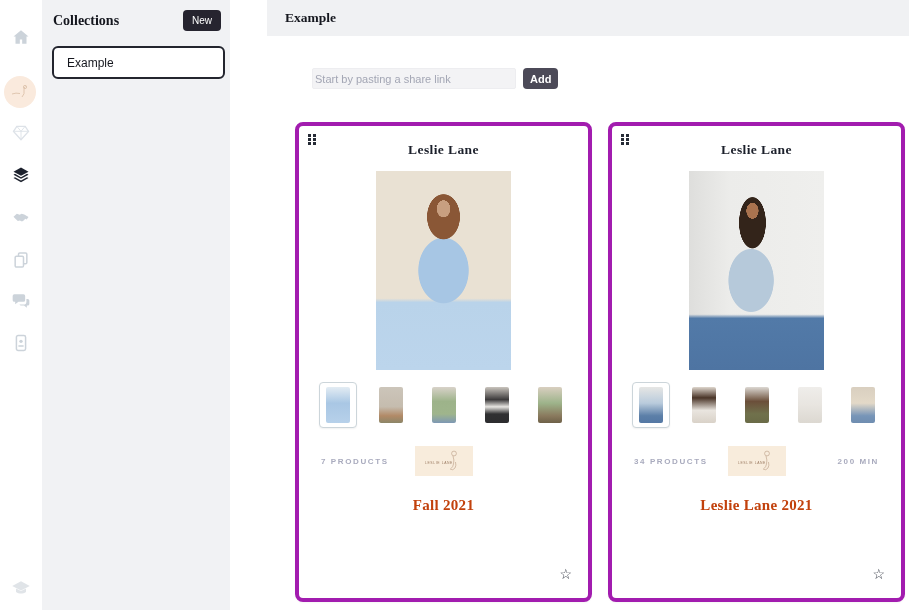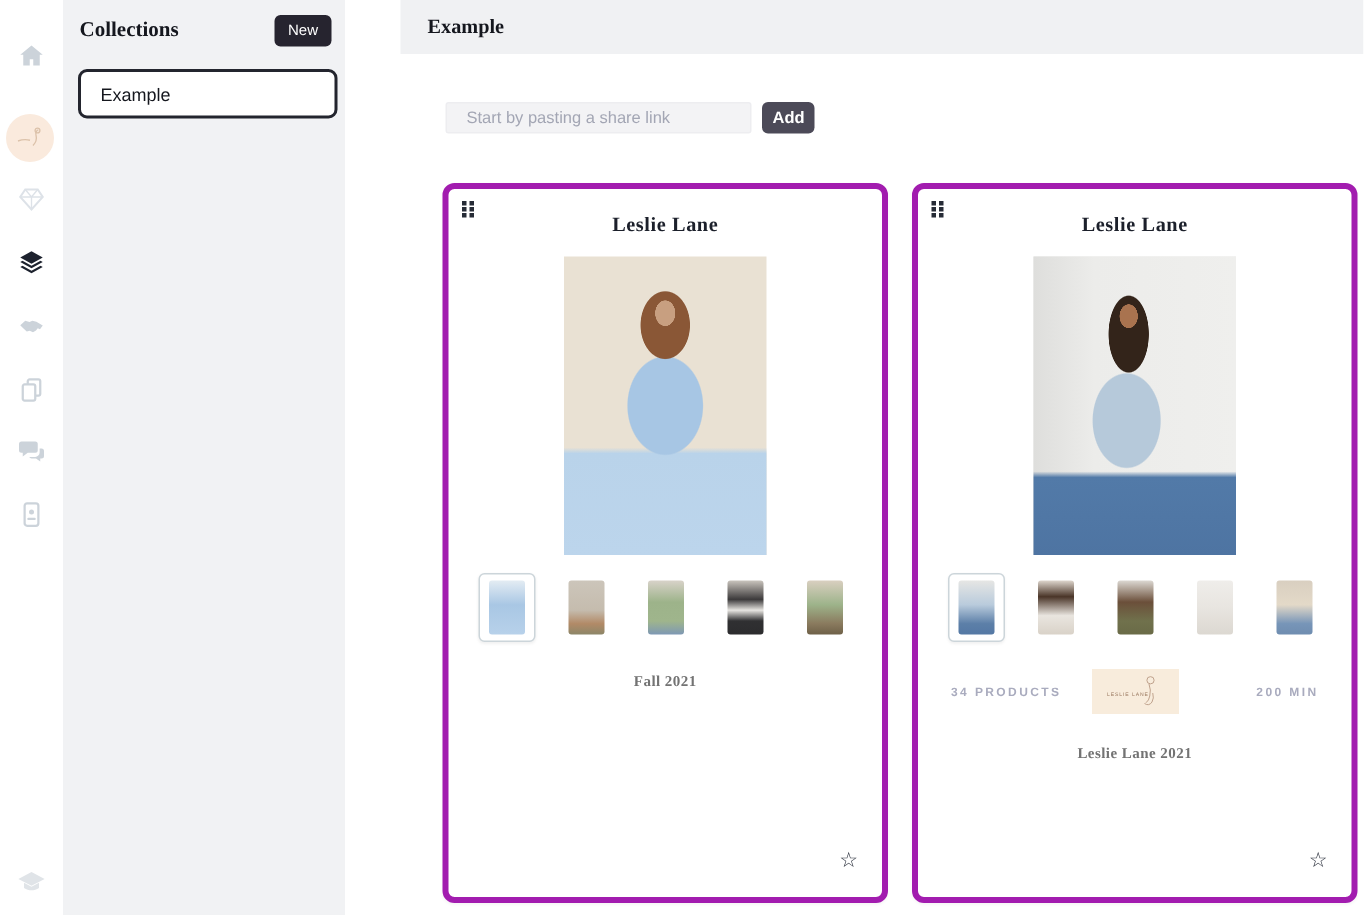--- a/index.html
+++ b/index.html
@@ -35,21 +35,21 @@
                      border:2px solid #23252e; border-radius:6px; display:flex; align-items:center;
                      padding-left:13px; font-size:12px; color:#15171e; cursor:pointer; }
 
   
   .main { position:absolute; left:267px; top:0; width:642px; height:610px; background:#fff; }
   .main-header { height:36px; background:#f0f1f3; display:flex; align-items:center; padding-left:18px; }
   .main-header-title { font-family:"Liberation Serif", serif; font-weight:bold; font-size:13.5px; color:#15171e; }
 
   .toolbar { position:absolute; left:30px; top:68px; display:flex; align-items:center; gap:7px; }
   .share-input { width:204px; height:21px; background:#f3f3f5; border:1px solid #ededf0; border-radius:2px;
-                 padding:0 13px; font-size:11px; color:#454a57; font-family:"Liberation Sans", sans-serif; }
+                 padding:0 2px; font-size:11px; color:#454a57; font-family:"Liberation Sans", sans-serif;margin-left:15px; }
   .share-input::placeholder { color:#a3a6b4; }
   .add-btn { height:21px; padding:0 7px; background:#4c4a58; color:#fff; font-size:11px; font-weight:bold;
              border:none; border-radius:4px; font-family:"Liberation Sans", sans-serif; cursor:pointer; }
 
   
   .cards { position:absolute; left:28px; top:122px; display:flex; gap:16px; }
   .card { width:297px; height:480px; background:#fff; border:4px solid #a21caf; border-radius:8px;
           position:relative; box-shadow:0 1px 2px rgba(20,22,30,0.04); }
   .drag-handle { position:absolute; left:9px; top:8px; display:grid; grid-template-columns:3px 3px;
                  grid-auto-rows:3px; column-gap:2px; row-gap:1px; cursor:grab; }
@@ -91,21 +91,21 @@
   .tB5 { background:linear-gradient(180deg,#d9cfc0 0%,#e3d9c8 45%,#7795b8 80%,#6f8db0 100%); }
 
   .info-row { position:relative; display:flex; align-items:center; margin:18px 22px 0; height:30px; }
   .meta-label { font-size:8px; font-weight:bold; letter-spacing:1.6px; color:#a9abbe; white-space:nowrap; }
   .duration { margin-left:auto;text-align:right; }
   .brand-logo { position:absolute; left:50%; top:0; transform:translateX(-50%); width:58px; height:30px;
                 background:#f8ecdc; display:flex; align-items:center; justify-content:center; cursor:pointer; }
   .brand-logo svg { width:54px; height:26px; }
 
   .collection-title { margin-top:21px; text-align:center; font-family:"Liberation Serif", serif;
-                      font-weight:bold; font-size:10px; letter-spacing:0.3px; color:#737373; }
+                      font-weight:bold; font-size:15px; letter-spacing:0.3px; color:#c2410c; }
   .star { position:absolute; right:16px; bottom:17px; font-size:14px; line-height:1; color:#2f3440;
           cursor:pointer; background:none; border:none; font-family:"DejaVu Sans", sans-serif; }
 </style>
 </head>
 <body>
 
 <nav class="rail">
   <span class="rail-icon ri-home">
     <svg viewBox="0 0 24 24" fill="currentColor">
         <path d="M12 4 3 11.4h2.4V20h5.2v-5h2.8v5h5.2v-8.6H21z"></path>
@@ -196,20 +196,32 @@
       <div class="photo photo-a"></div>
       <div class="thumb-row">
         <div class="thumb-selected-box">
             <div class="thumb tA1"></div>
           </div>
         <div class="thumb tA2"></div>
         <div class="thumb tA3"></div>
         <div class="thumb tA4"></div>
         <div class="thumb tA5"></div>
       </div>
+      <div class="info-row">
+        <span class="meta-label">7 PRODUCTS</span>
+        <span class="brand-logo">
+          <svg viewBox="0 0 54 26" fill="none" stroke="#b99a83" stroke-width="0.6">
+            <text x="8" y="16" font-size="3.4" letter-spacing="0.6" fill="#9b7a61" stroke="none">LESLIE LANE</text>
+            <circle cx="37" cy="5.5" r="2.4"></circle>
+              <path d="M36 8 q1.5 4 0.5 8 q-0.5 3 -2.5 4.5"></path>
+              <path d="M33 21 q3 2 5 -1 q1.5 -2.5 0.5 -6"></path>
+          </svg>
+        </span>
+        <span class="meta-label duration"></span>
+      </div>
       <h4 class="collection-title">Fall 2021</h4>
       <button class="star">☆</button>
     </article>
 
     <article class="card">
       <span class="drag-handle">
           <i></i>
           <i></i>
           <i></i>
           <i></i>

